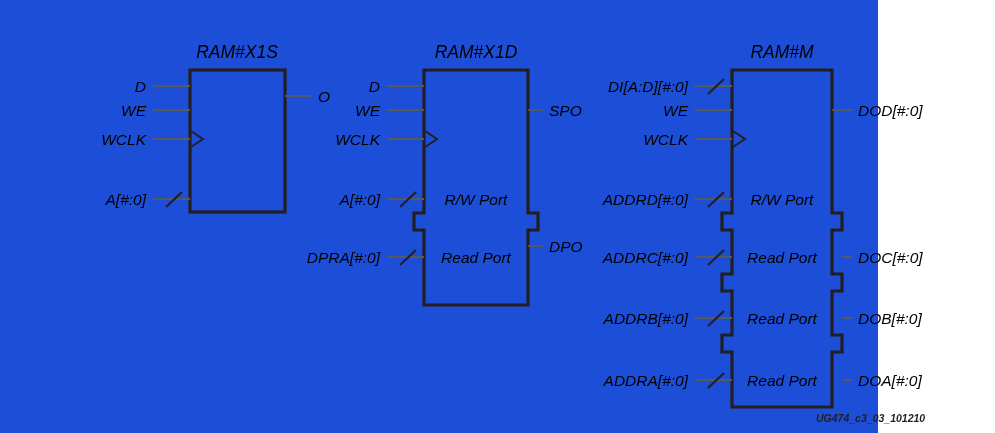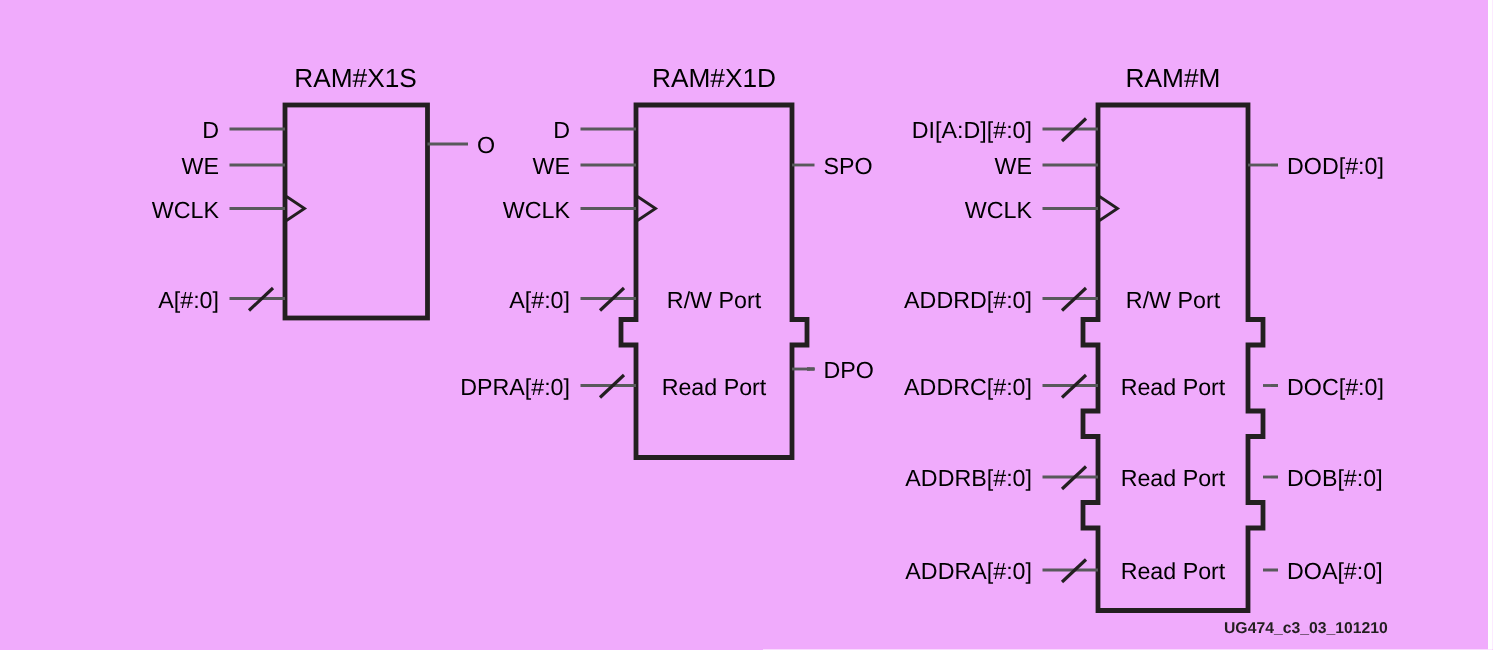--- a/index.html
+++ b/index.html
@@ -1,18 +1,18 @@
 <!DOCTYPE html>
 <html><head>
 <meta charset="utf-8">
 <style>
   html,body{margin:0;padding:0;background:#ffffff;}
   body{width:995px;height:433px;overflow:hidden;
        font-family:"Liberation Sans",sans-serif;}
-  #stage{position:relative;width:992px;height:433px;background:#f0abfc;}
+  #stage{position:relative;width:878px;height:433px;background:#1d4ed8;font-style:italic;}
   svg{display:block;}
   .blk{fill:none;stroke:#231f20;stroke-width:3.2;stroke-linejoin:miter;}
   .wire{stroke:#58595b;stroke-width:1.9;fill:none;}
   .slash{stroke:#231f20;stroke-width:2.1;fill:none;}
   .clk{fill:none;stroke:#231f20;stroke-width:1.9;stroke-linejoin:miter;}
   text{fill:#000;font-family:"Liberation Sans",sans-serif;}
   .ttl{font-size:17.5px;text-anchor:middle;}
   .pin{font-size:15.5px;}
   .pin.r{text-anchor:end;}
   .pin.l{text-anchor:start;}

